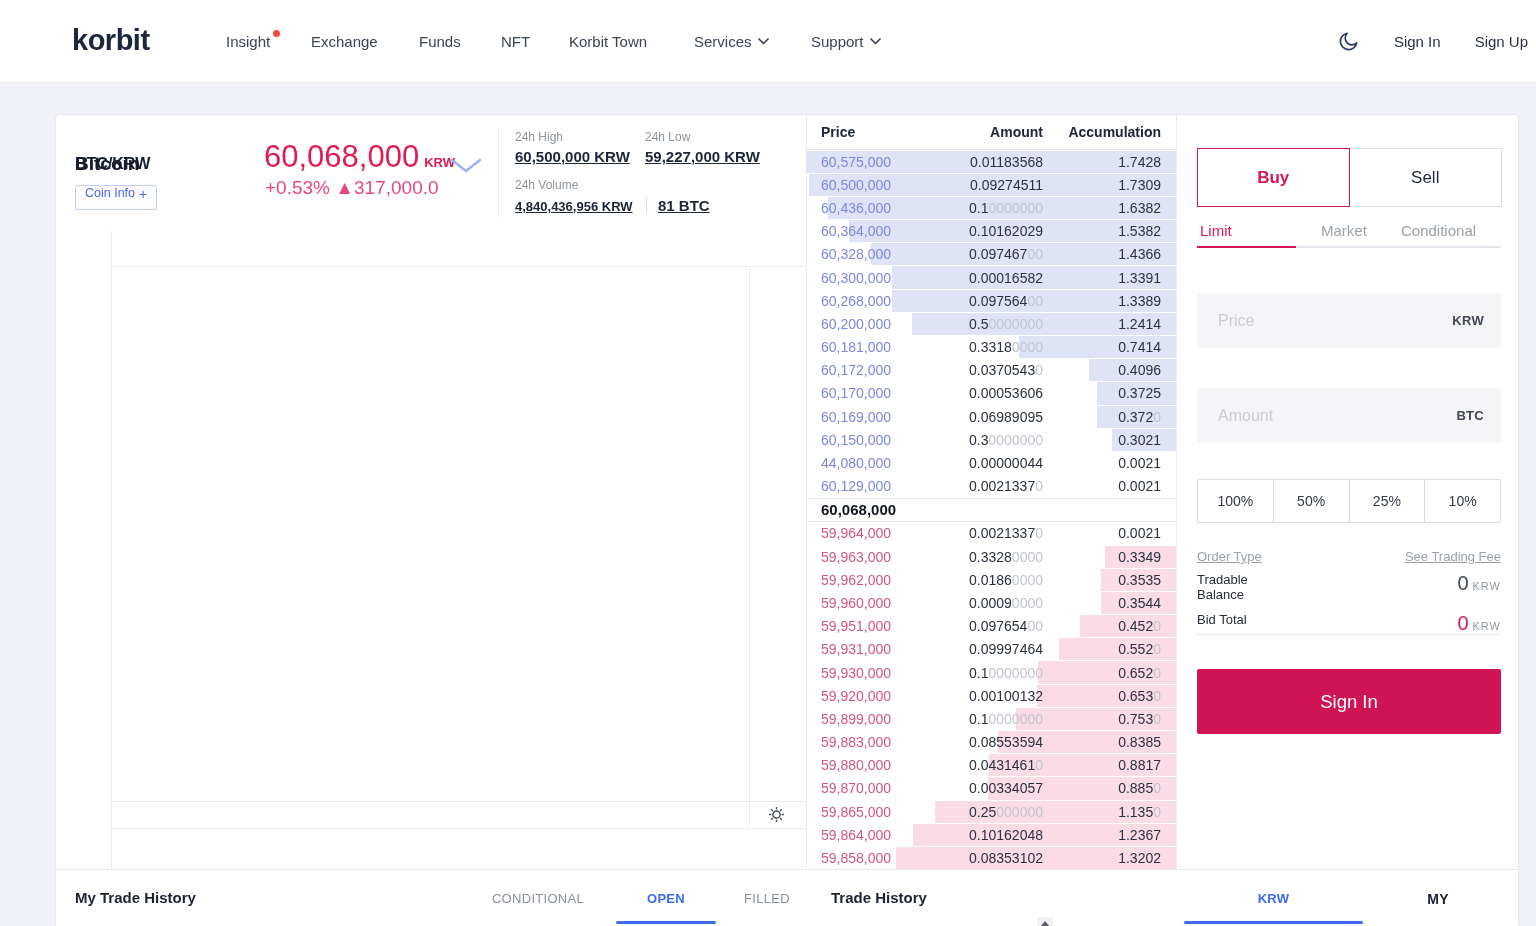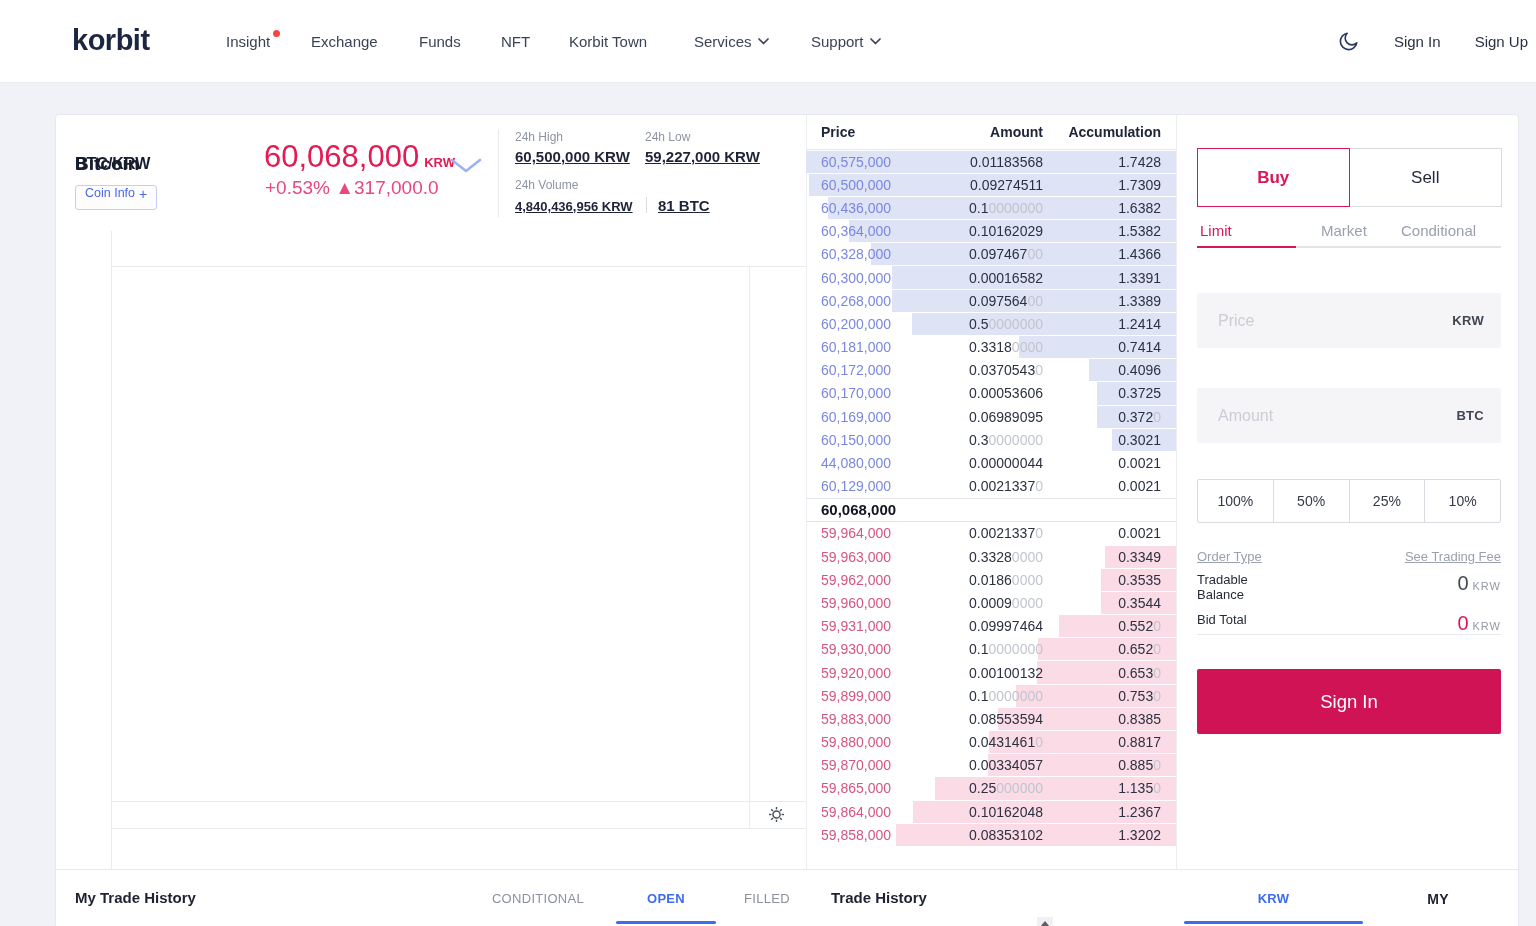--- a/index.html
+++ b/index.html
@@ -317,20 +317,26 @@
             <div class="ob-amount"><span class="sig">0.0186</span><span class="pad">0000</span></div>
             <div class="ob-acc"><span class="sig">0.3535</span><span class="pad"></span></div>
           </div>
           <div class="ob-row">
             <div class="depth bid" style="width: 20.34%;"></div>
             <span class="ob-price bid">59,960,000</span>
             <div class="ob-amount"><span class="sig">0.0009</span><span class="pad">0000</span></div>
             <div class="ob-acc"><span class="sig">0.3544</span><span class="pad"></span></div>
           </div>
           <div class="ob-row">
+            <div class="depth bid" style="width: 25.94%;"></div>
+            <span class="ob-price bid">59,951,000</span>
+            <div class="ob-amount"><span class="sig">0.097654</span><span class="pad">00</span></div>
+            <div class="ob-acc"><span class="sig">0.452</span><span class="pad">0</span></div>
+          </div>
+          <div class="ob-row">
             <div class="depth bid" style="width: 31.67%;"></div>
             <span class="ob-price bid">59,931,000</span>
             <div class="ob-amount"><span class="sig">0.09997464</span><span class="pad"></span></div>
             <div class="ob-acc"><span class="sig">0.552</span><span class="pad">0</span></div>
           </div>
           <div class="ob-row">
             <div class="depth bid" style="width: 37.41%;"></div>
             <span class="ob-price bid">59,930,000</span>
             <div class="ob-amount"><span class="sig">0.1</span><span class="pad">0000000</span></div>
             <div class="ob-acc"><span class="sig">0.652</span><span class="pad">0</span></div>

